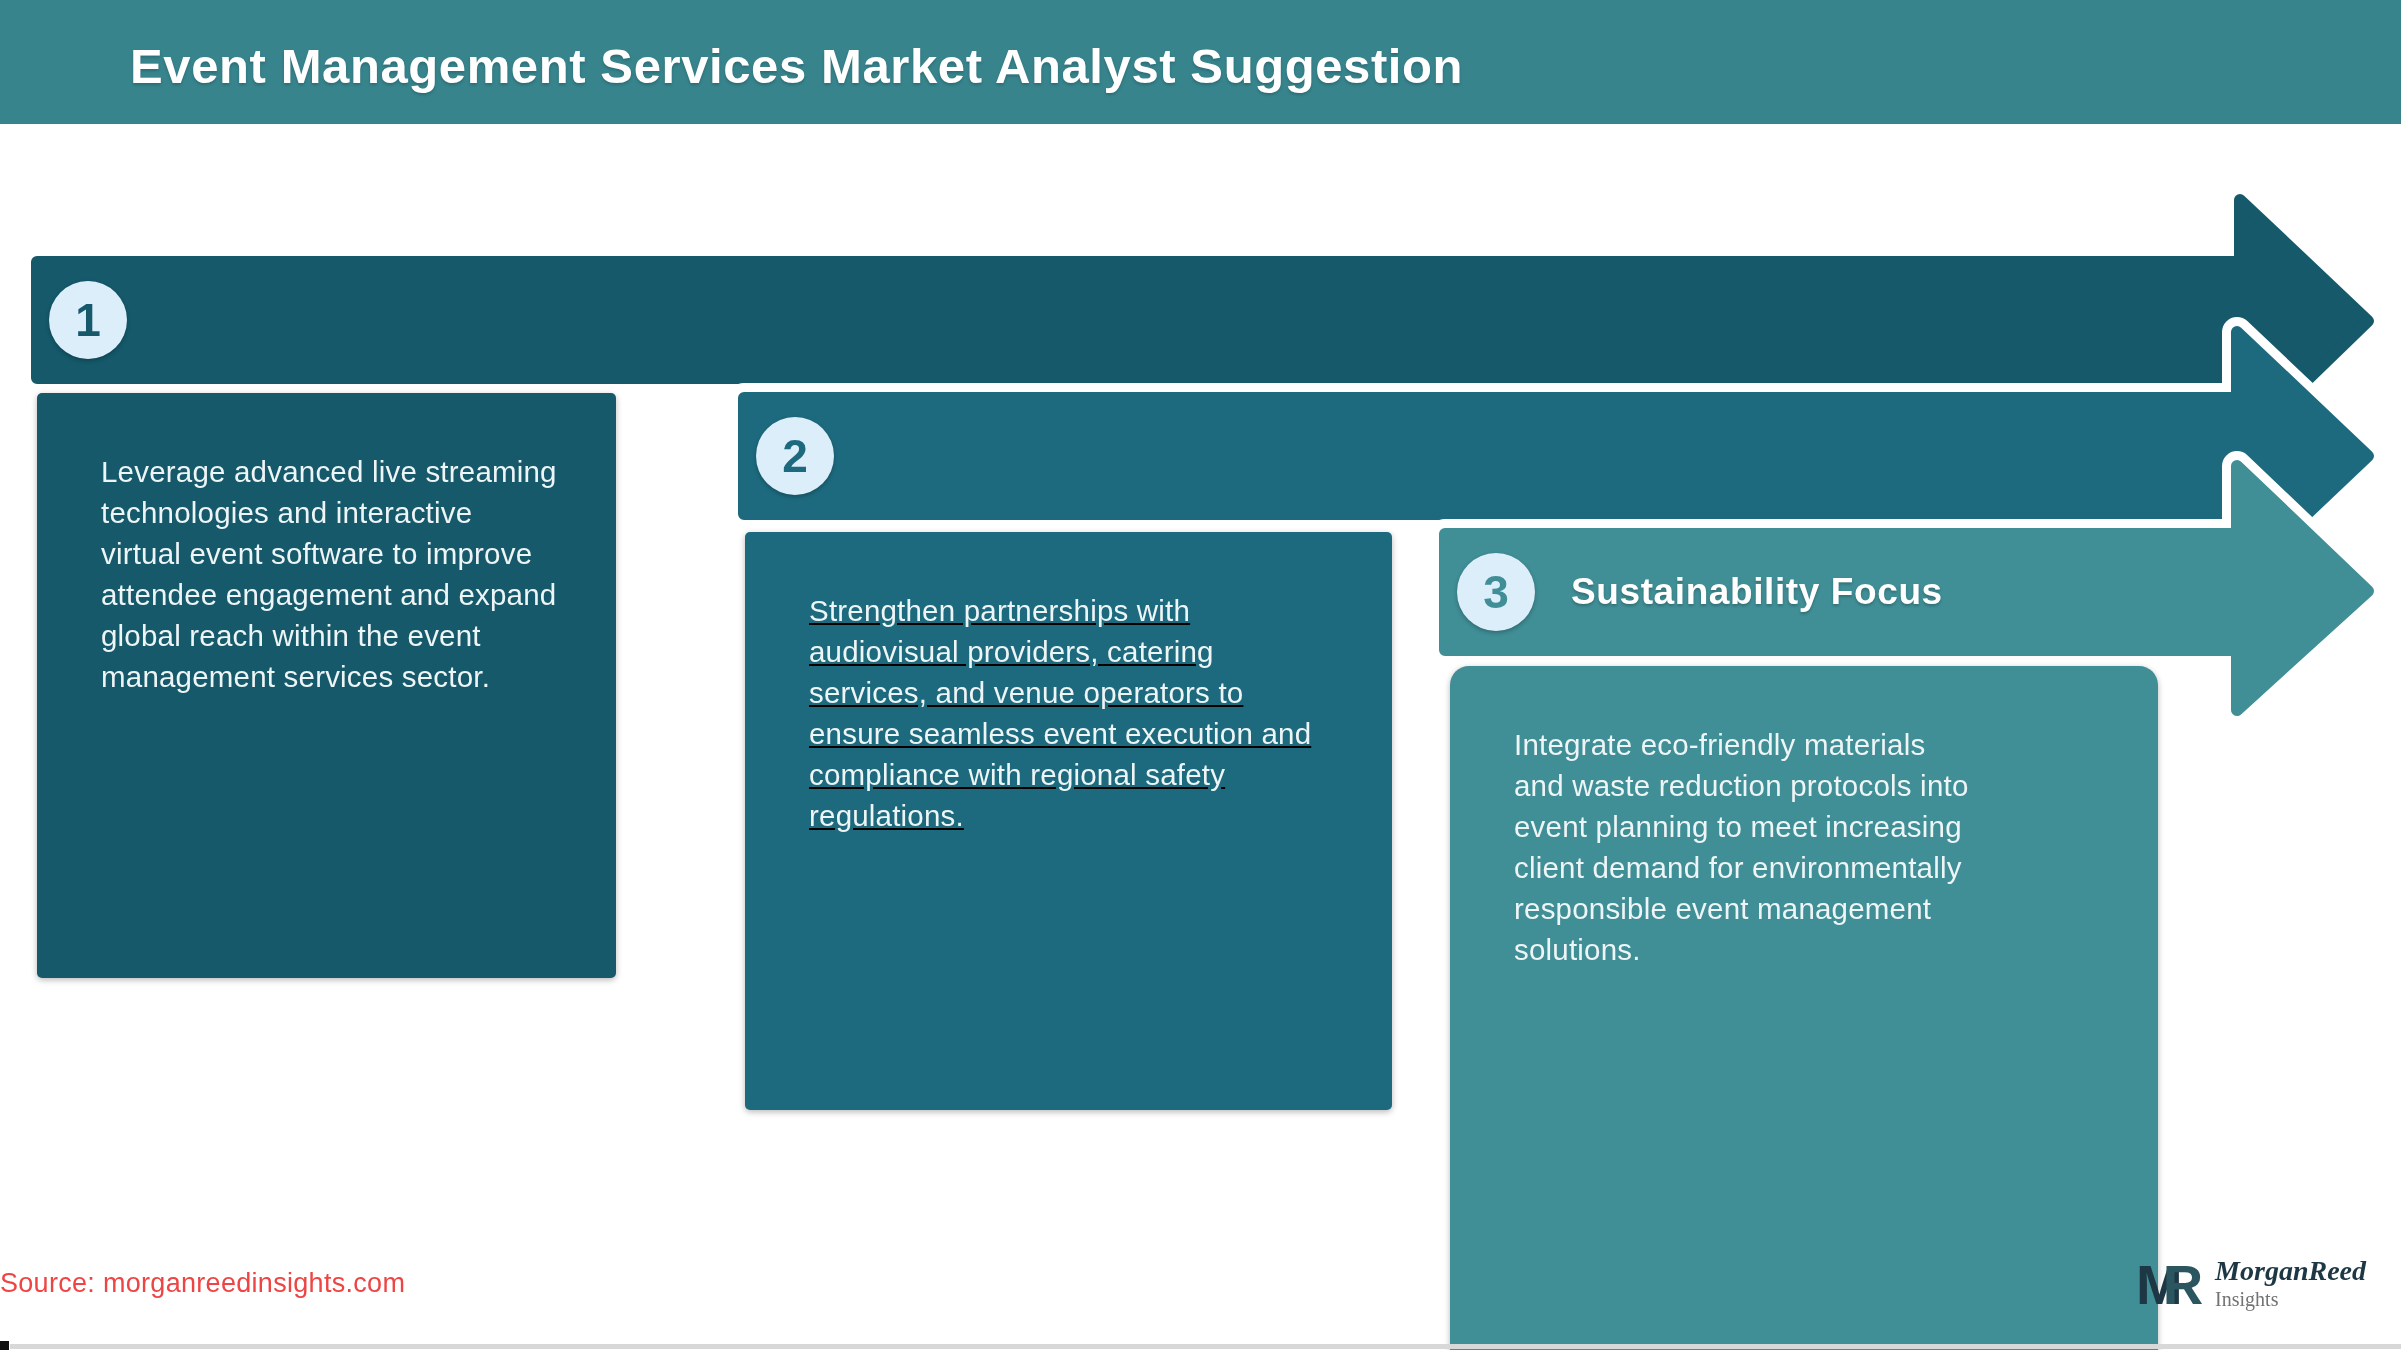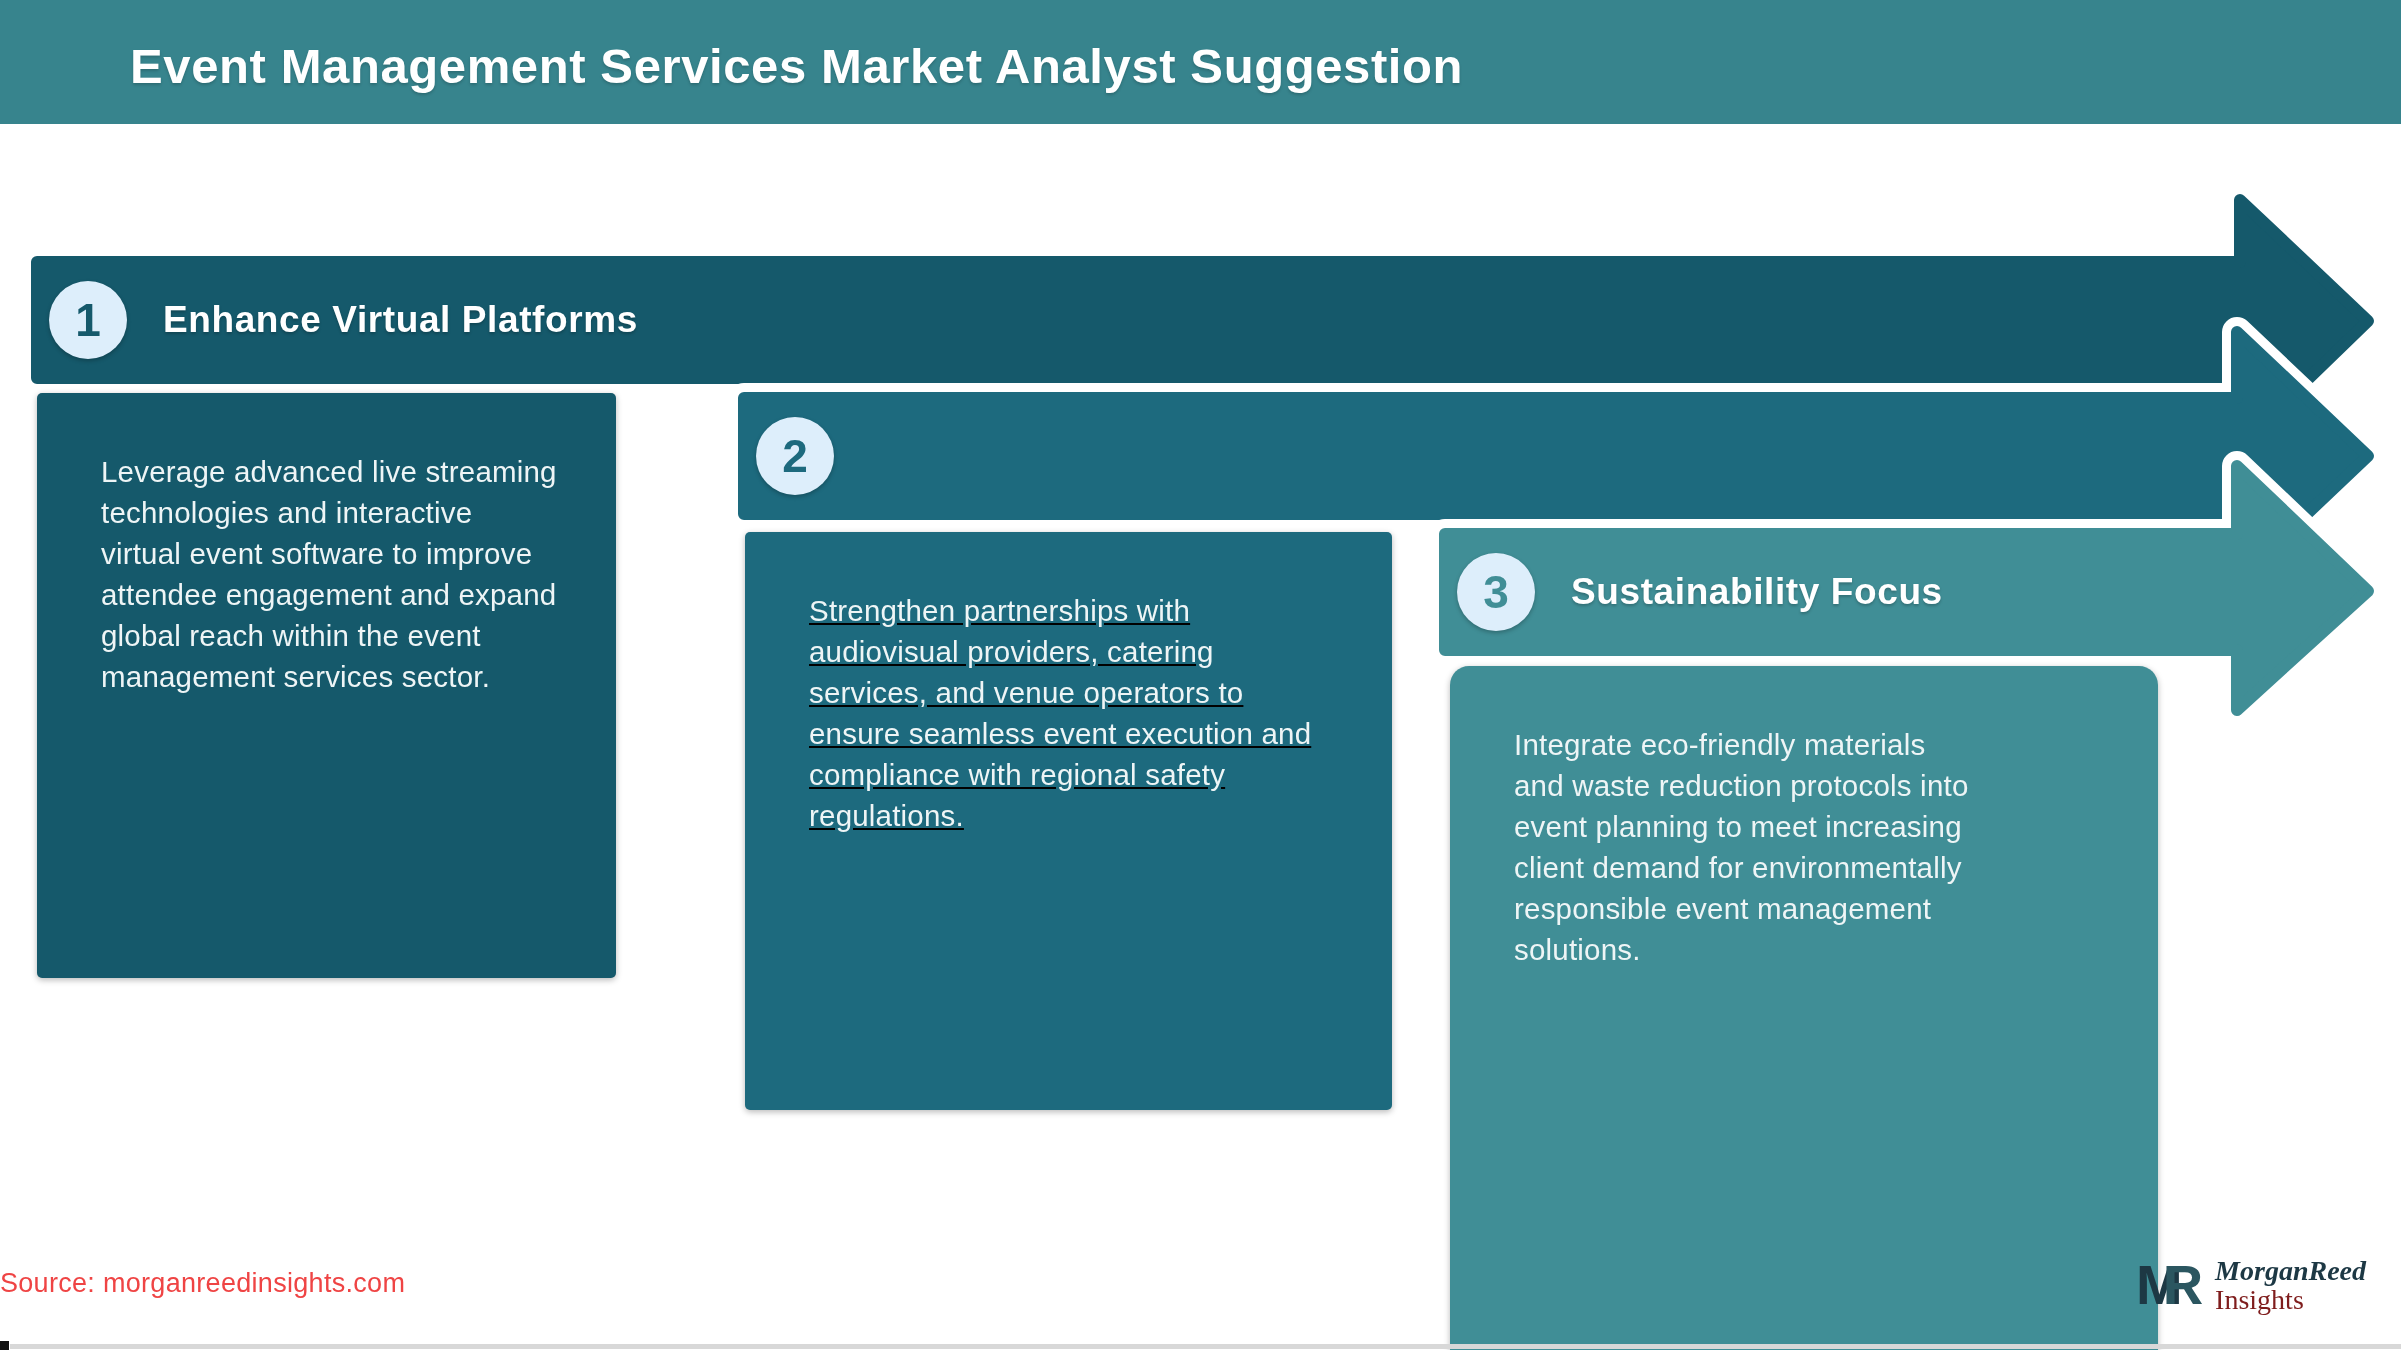--- a/index.html
+++ b/index.html
@@ -63,21 +63,21 @@
     display:flex; align-items:center;
   }
   .monogram {
     font-weight:bold; font-size:56px; line-height:56px; letter-spacing:0;
     display:flex; align-items:center;
   }
   .mono-m { color:#1d3844; }
   .mono-r { color:#2b5660; margin-left:-20px; }
   .logo-text { margin-left:12px; font-family:"Liberation Serif", serif; }
   .logo-name { font-size:28px; line-height:29px; font-weight:bold; color:#1d3844;font-style:italic; }
-  .logo-sub  { font-size:28px; line-height:29px; color:#7f1d1d; }
+  .logo-sub  { font-size:20px; line-height:29px; color:#737373; }
   
   .bottom-line {
     position:absolute; left:10px; bottom:1px; width:2391px; height:5px;
     background:#d8d8d8;
   }
   .corner-square {
     position:absolute; left:0; bottom:0; width:9px; height:9px; background:#111111;
   }
 </style>
 </head>
@@ -124,21 +124,20 @@
     <p>Integrate eco-friendly materials
 and waste reduction protocols into
 event planning to meet increasing
 client demand for environmentally
 responsible event management
 solutions.</p>
   </div>
 
   <div class="banner s1" style="--c: #15596b;">
     <div class="badge" style="background: rgb(221, 238, 251);">1</div>
-    <div class="label">Enhance Virtual Platforms</div>
   </div>
   <div class="banner s2" style="--c: #1d6a7e;">
     <div class="badge" style="background: rgb(221, 238, 251);">2</div>
   </div>
   <div class="banner s3" style="--c: #408e96;">
     <div class="badge" style="background: rgb(221, 238, 251);">3</div>
     <div class="label">Sustainability Focus</div>
   </div>
 
   <div class="source">Source: morganreedinsights.com</div>

